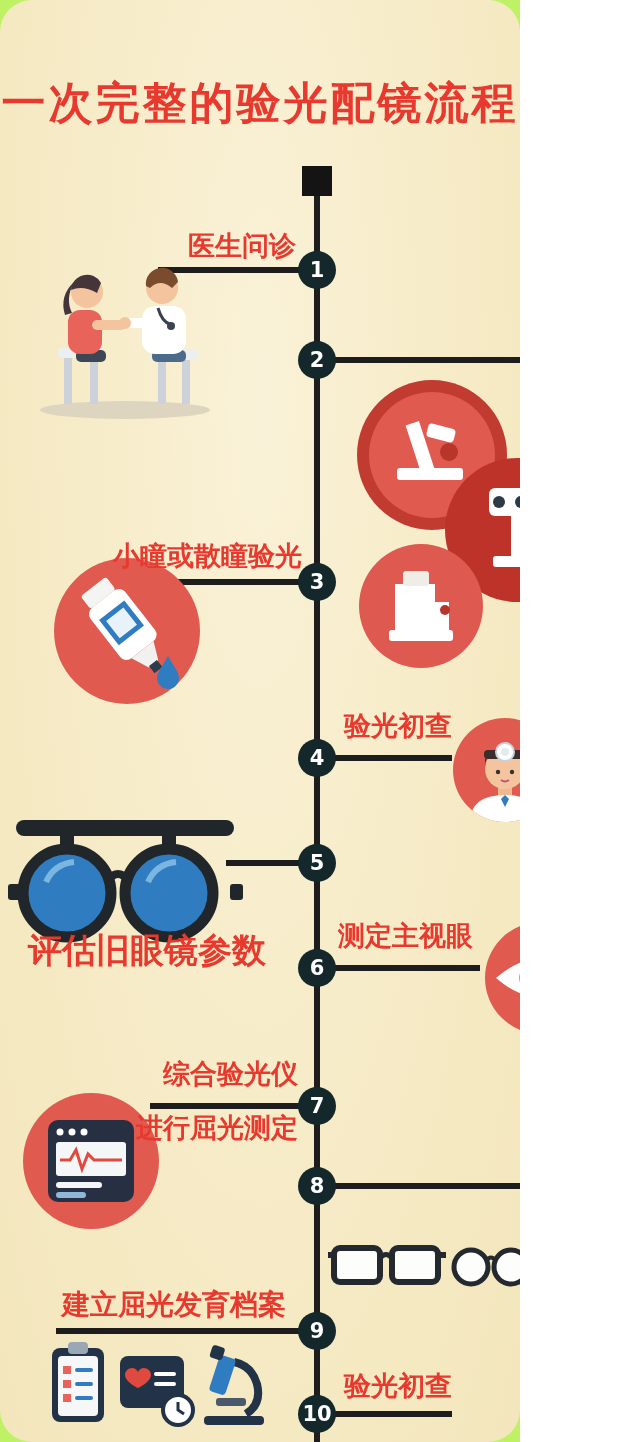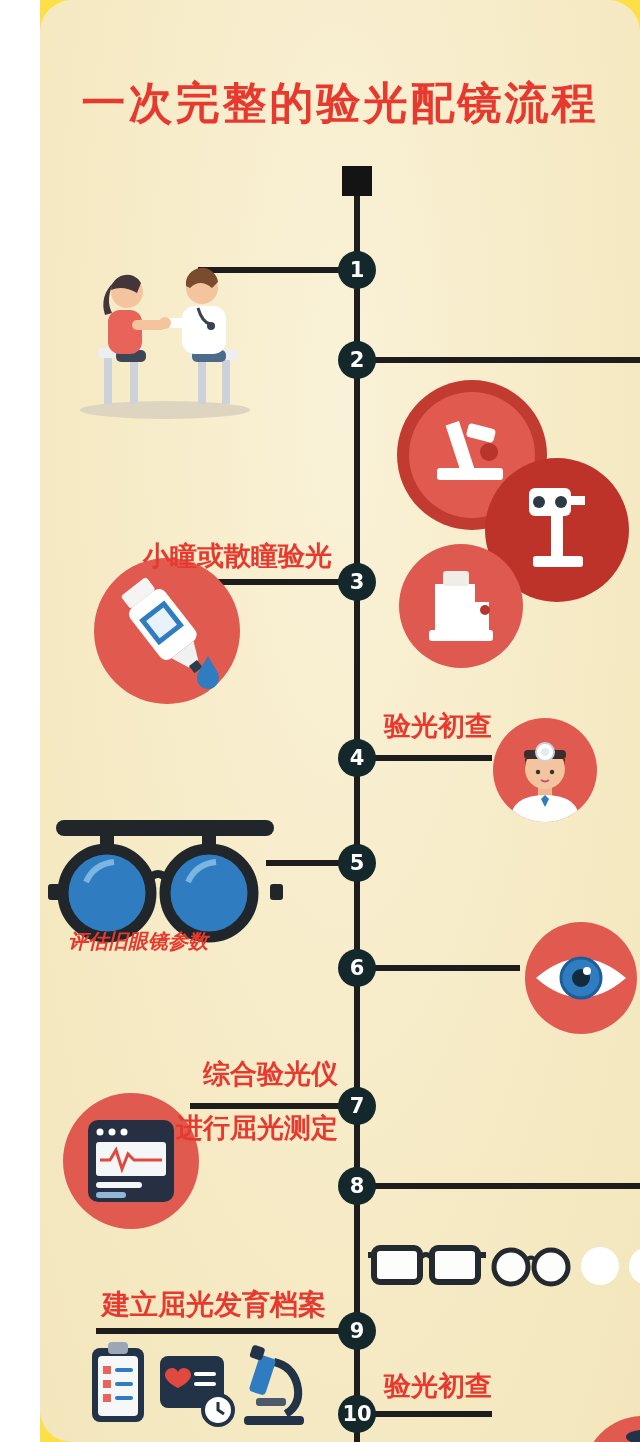--- a/index.html
+++ b/index.html
@@ -1,18 +1,18 @@
 <!DOCTYPE html>
 <html><head>
 <meta charset="utf-8">
 <style>
   html,body{margin:0;padding:0;background:#ffffff;}
   .canvas{
-    position:relative;width:600px;height:1442px;overflow:hidden;
-    font-family:"DejaVu Sans","Liberation Sans",sans-serif;background:#fde047;margin-left:40px;
+    position:relative;width:520px;height:1442px;overflow:hidden;
+    font-family:"DejaVu Sans","Liberation Sans",sans-serif;background:#bef264;
   }
   .panel{
     position:absolute;inset:0;border-radius:32px;
     background:radial-gradient(ellipse at 50% 28%, #faf2d8 0%, #f6ebc6 55%, #f3e6bc 100%);
   }
   .title{
     position:absolute;top:74px;left:0;right:0;text-align:center;
     font-size:44px;font-weight:bold;color:#e8392e;letter-spacing:3px;white-space:nowrap;
   }
   .tl-line{position:absolute;left:314px;top:182px;width:6px;height:1260px;background:#1d1d1d;z-index:1;}
@@ -32,23 +32,23 @@
     position:absolute;left:298px;width:38px;height:38px;border-radius:50%;
     background:#14282c;color:#ffffff;display:flex;align-items:center;justify-content:center;
     font-size:21px;font-weight:bold;z-index:4;
   }
   .b1{top:251px;} .b2{top:341px;} .b3{top:563px;} .b4{top:739px;} .b5{top:844px;}
   .b6{top:949px;} .b7{top:1087px;} .b8{top:1167px;} .b9{top:1312px;} .b10{top:1395px;}
   .lbl{position:absolute;font-weight:bold;font-size:27px;color:#e8392e;white-space:nowrap;z-index:3;}
   .lbl.dark{color:#33393d;}
   .l1{top:228px;left:188px;}
   .l2{top:320px;left:334px;}
-  .l3{top:538px;left:103px;}
+  .l3{top:538px;left:113px;}
   .l4{top:708px;left:344px;}
-  .l5{top:928px;left:28px;font-size:20px;font-style:italic;}
+  .l5{top:928px;left:28px;font-size:34px;}
   .l6{top:918px;left:338px;}
   .l7a{top:1056px;left:163px;}
   .l7b{top:1110px;left:136px;}
   .l8{top:1142px;left:336px;}
   .l9{top:1286px;left:62px;font-size:28px;text-align:right;}
   .l10{top:1368px;left:344px;}
   .illus{position:absolute;z-index:2;}
   .i-doctor{left:30px;top:252px;}
   .i-equip{left:345px;top:372px;}
   .i-drops{left:52px;top:556px;}
@@ -87,23 +87,25 @@
   <div class="badge b2">2</div>
   <div class="badge b3">3</div>
   <div class="badge b4">4</div>
   <div class="badge b5">5</div>
   <div class="badge b6">6</div>
   <div class="badge b7">7</div>
   <div class="badge b8">8</div>
   <div class="badge b9">9</div>
   <div class="badge b10">10</div>
 
+  <div class="lbl l1">医生问诊</div>
   <div class="lbl l3">小瞳或散瞳验光</div>
   <div class="lbl l4">验光初查</div>
   <div class="lbl l5">评估旧眼镜参数</div>
+  <div class="lbl l6">测定主视眼</div>
   <div class="lbl l7a">综合验光仪</div>
   <div class="lbl l7b">进行屈光测定</div>
   <div class="lbl l9">建立屈光发育档案</div>
   <div class="lbl l10">验光初查</div>
 
   <div class="illus i-doctor">
     <svg width="185" height="170" viewBox="0 0 185 170">
       <ellipse cx="95" cy="158" rx="85" ry="9" fill="#ddd5c0"></ellipse>
       <rect x="28" y="96" width="46" height="10" rx="4" fill="#eceef2"></rect>
       <rect x="34" y="106" width="8" height="46" fill="#ccd1da"></rect>

